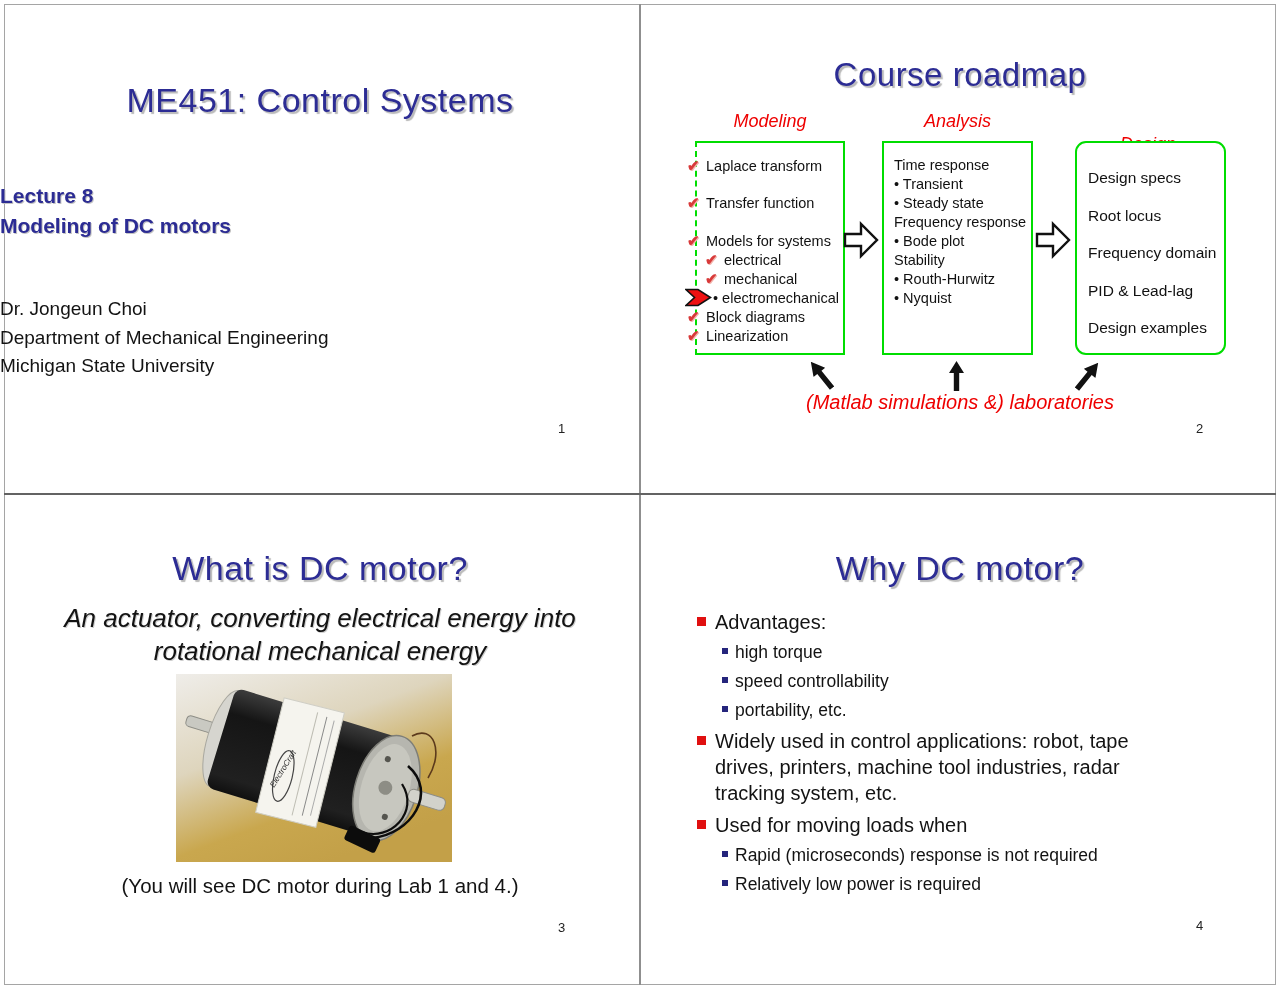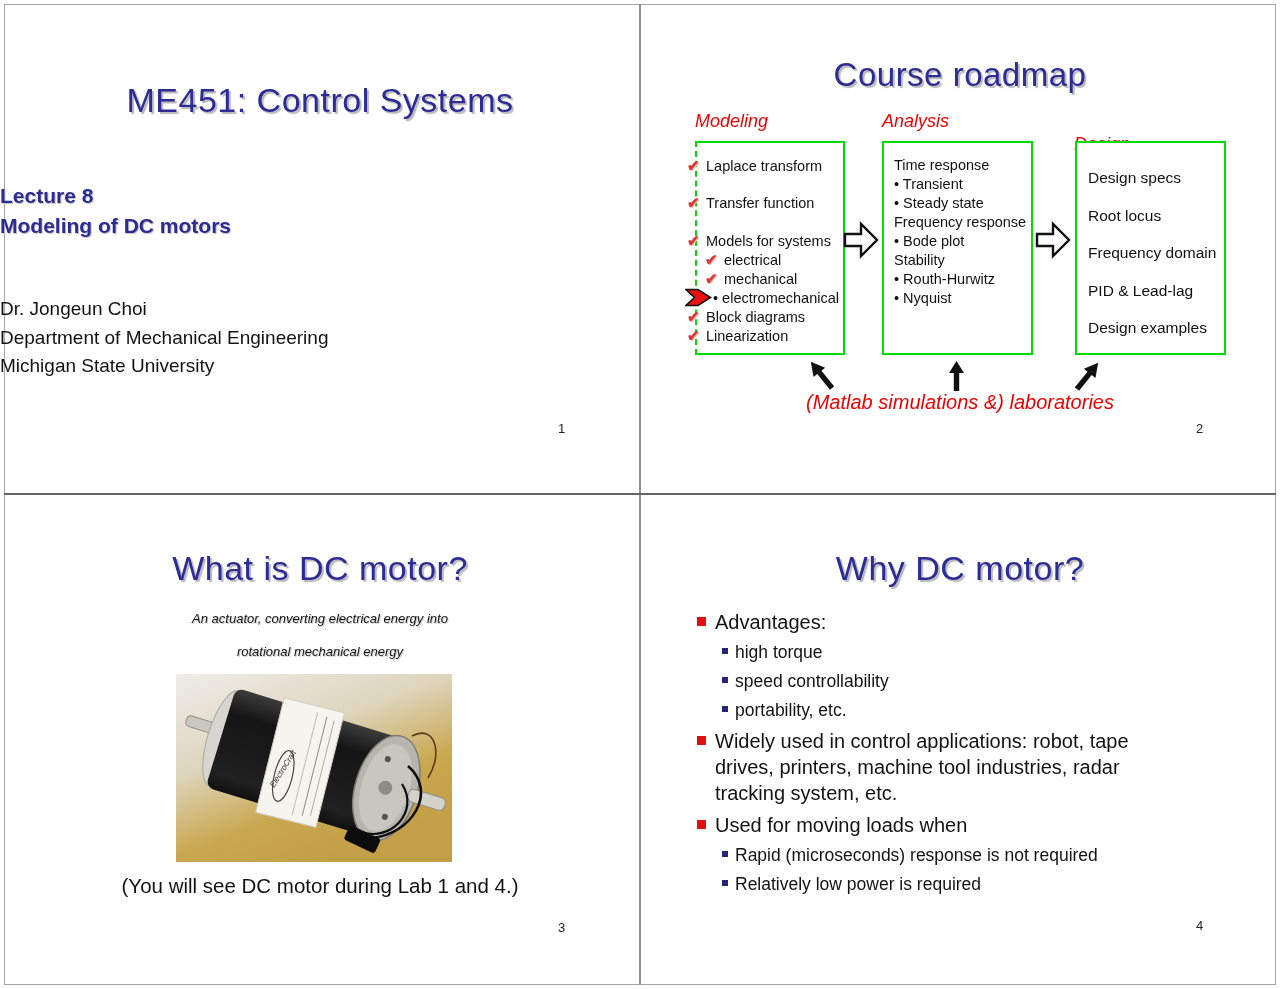--- a/index.html
+++ b/index.html
@@ -23,30 +23,30 @@
 
   
   .s1-title { top:81px; }
   .s1-sub { position:absolute; left:0; right:0; top:181px; text-align:left;
     font-size:21px; font-weight:bold; color:#2c2c94; line-height:30px; text-shadow:1px 1px 0 #c3c3c3; }
   .s1-author { position:absolute; left:0; right:0; top:295px; text-align:left;
     font-size:19px; line-height:28.5px; color:#131313; }
 
   
   .s2-title { top:56px; font-size:33px; }
-  .col-header { position:absolute; top:111px; font-size:18px;
+  .col-header { position:absolute; top:111px; text-align:center; font-size:18px;
     font-style:italic; color:#ee0000; }
   .hdr-modeling { left:55px; width:150px; }
   .hdr-analysis { left:242px; width:151px; }
   .hdr-design  { left:434px; width:148px;margin-top:23px; }
 
   .rbox { position:absolute; top:141px; height:214px; border:2px solid #00dd00; background:#fff; }
   .box-modeling { left:55px; width:150px; border-left-style:dashed; padding-top:13px; }
   .box-analysis { left:242px; width:151px; padding:13px 0 0 10px; }
-  .box-design   { left:435px; width:151px; padding:25px 0 0 11px; }
+  .box-design   { left:435px; width:151px; padding:25px 0 0 11px;border-radius:11px; }
 
   .m-row { display:flex; align-items:center; height:19px; font-size:14.5px; white-space:nowrap; }
   .m-row.gap18 { margin-top:18px; }
   .m-row.gap19 { margin-top:19px; }
   .chk { width:17px; margin-left:-10px; color:#d83a3a; font-size:15px; font-weight:bold;
     text-shadow:1px 1px 0 #f2b3ab; flex:0 0 auto; line-height:1; }
   .m-row.ind .chk { margin-left:8px; }
   .m-text { margin-left:2px; }
   .arrow-marker { flex:0 0 auto; margin-left:-12px; width:27px; height:19px; }
   .m-row.arrowrow .m-text { margin-left:1px; }
@@ -64,21 +64,21 @@
   .ua-left  { left:174px; top:358px; height:34px; transform:rotate(-39deg); }
   .ua-mid   { left:309px; top:361px; }
   .ua-right { left:440px; top:359px; height:34px; transform:rotate(39deg); }
 
   .s2-footnote { position:absolute; left:0; right:0; top:391px; text-align:center;
     font-size:20px; font-style:italic; color:#ee0000; }
 
   
   .s3-title { top:55px; font-size:34px; }
   .s3-desc { position:absolute; left:0; right:0; top:108px; text-align:center;
-    font-size:13px; font-style:italic; color:#131313; line-height:33px; text-shadow:1px 1px 0 #cfcfcf; }
+    font-size:26px; font-style:italic; color:#131313; line-height:33px; text-shadow:1px 1px 0 #cfcfcf; }
   .motor-photo { position:absolute; left:176px; top:180px; width:276px; height:188px; }
   .s3-caption { position:absolute; left:0; right:0; top:380px; text-align:center;
     font-size:20.5px; color:#131313; }
 
   
   .s4-title { top:55px; font-size:34px; }
   .s4-list { position:absolute; left:57px; top:103px; width:487px; padding-top:6px; }
   .li { position:relative; }
   .li.l1 { font-size:20px; line-height:26px; padding-left:18px; margin-top:6px; color:#131313; }
   .li.l2 { font-size:17.5px; line-height:24px; padding-left:13px; margin-left:25px; margin-top:5px; color:#131313; }

